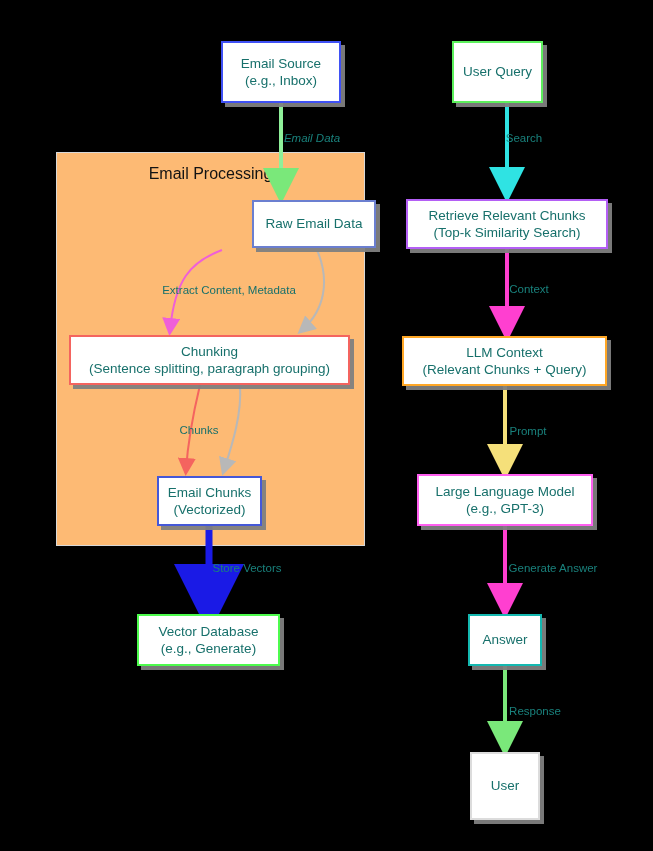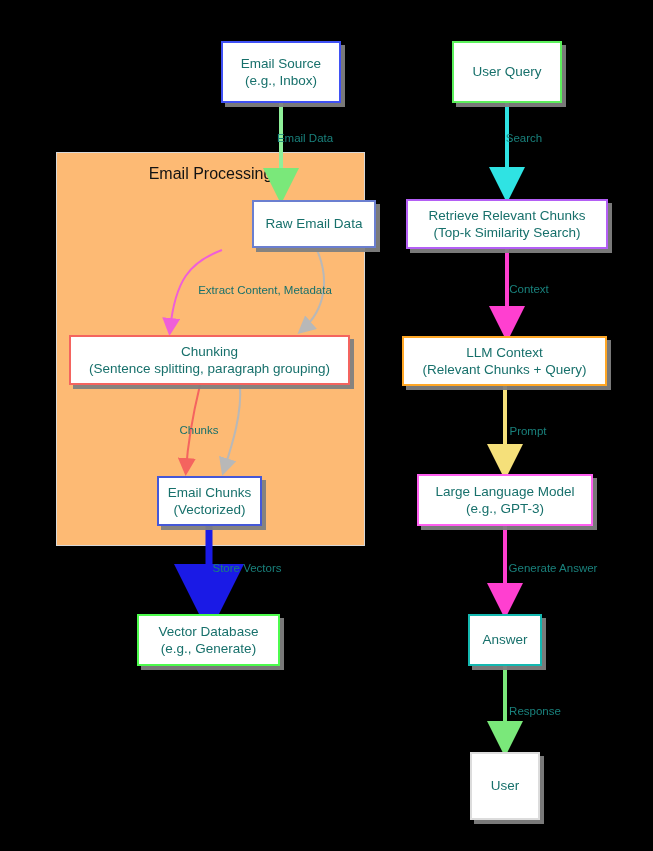--- a/index.html
+++ b/index.html
@@ -128,21 +128,21 @@
     <path d="M505,526 L505,607" stroke="#ff3fd0" stroke-width="4" fill="none" marker-end="url(#ah-hotpink)"></path>
 
     <path d="M505,666 L505,745" stroke="#7ae87a" stroke-width="4" fill="none" marker-end="url(#ah-green)"></path>
   </svg>
 
   <div class="node" style="left:221px; top:41px; width:120px; height:62px; border-color:#3f51f5;">
     <span class="node-label">Email Source
 (e.g., Inbox)</span>
   </div>
 
-  <div class="node" style="left:452px; top:41px; width:110px; height:62px; border-color:#5cf05c;">
+  <div class="node" style="left:452px; top:41px; width:91px; height:62px; border-color:#5cf05c;">
     <span class="node-label">User Query</span>
   </div>
 
   <div class="node" style="left:219px; top:200px; width:124px; height:48px; border-color:#6b7fd0;margin-left:33px;">
     <span class="node-label">Raw Email Data</span>
   </div>
 
   <div class="node" style="left:406px; top:199px; width:202px; height:50px; border-color:#b45ff5;">
     <span class="node-label">Retrieve Relevant Chunks
 (Top-k Similarity Search)</span>
@@ -174,25 +174,25 @@
   </div>
 
   <div class="node" style="left:468px; top:614px; width:74px; height:52px; border-color:#14b8b0;">
     <span class="node-label">Answer</span>
   </div>
 
   <div class="node" style="left:470px; top:752px; width:70px; height:68px; border-color:#dcdcdc;">
     <span class="node-label">User</span>
   </div>
 
-  <div class="edge-label" style="left:305px; top:132px;">Email Data</div>
+  <div class="edge-label" style="left:312px; top:132px;font-style:italic;">Email Data</div>
 
   <div class="edge-label" style="left:524px; top:132px;">Search</div>
 
-  <div class="edge-label on-gray" style="left:229px; top:284px;margin-left:36px;">Extract Content, Metadata</div>
+  <div class="edge-label on-gray" style="left:229px; top:284px;">Extract Content, Metadata</div>
 
   <div class="edge-label" style="left:529px; top:283px;">Context</div>
 
   <div class="edge-label on-gray" style="left:199px; top:424px;">Chunks</div>
 
   <div class="edge-label" style="left:528px; top:425px;">Prompt</div>
 
   <div class="edge-label" style="left:247px; top:562px;">Store Vectors</div>
 
   <div class="edge-label" style="left:553px; top:562px;">Generate Answer</div>

